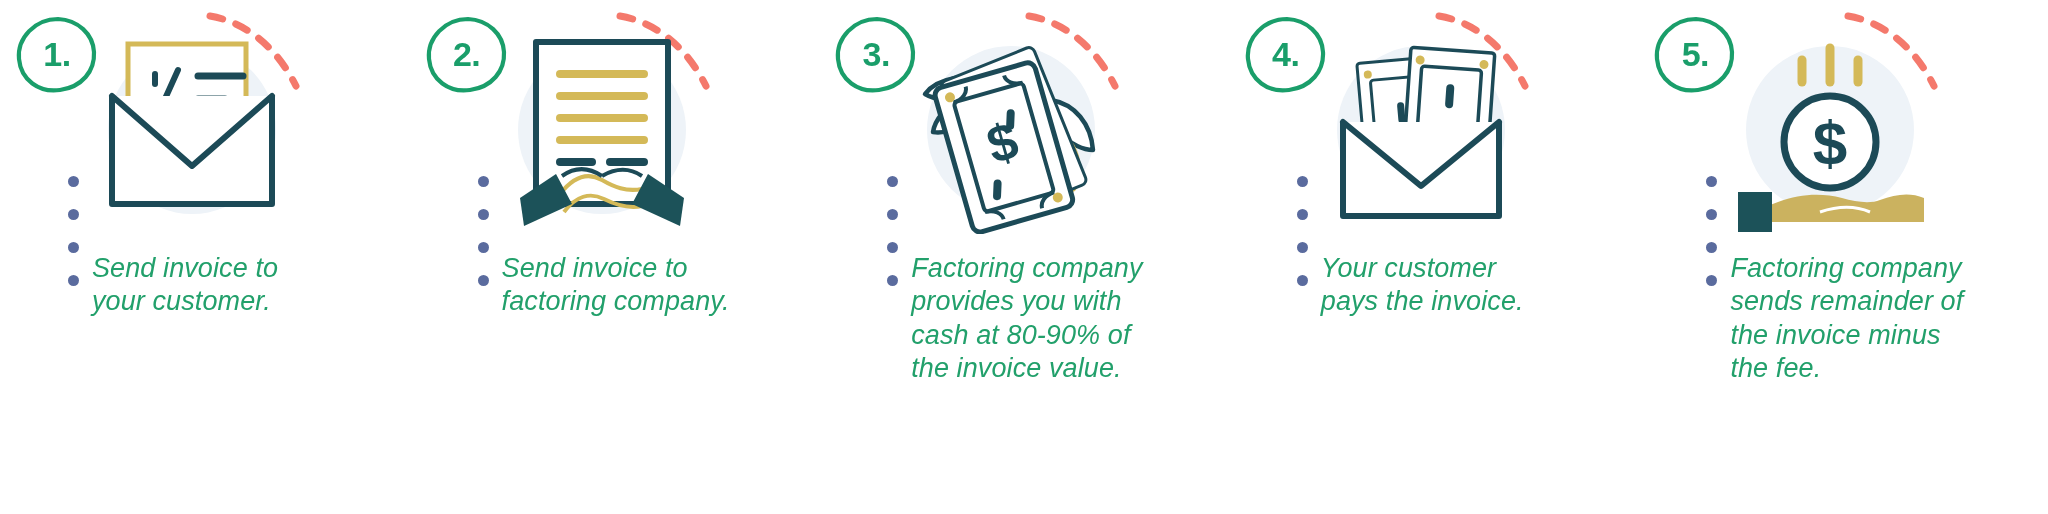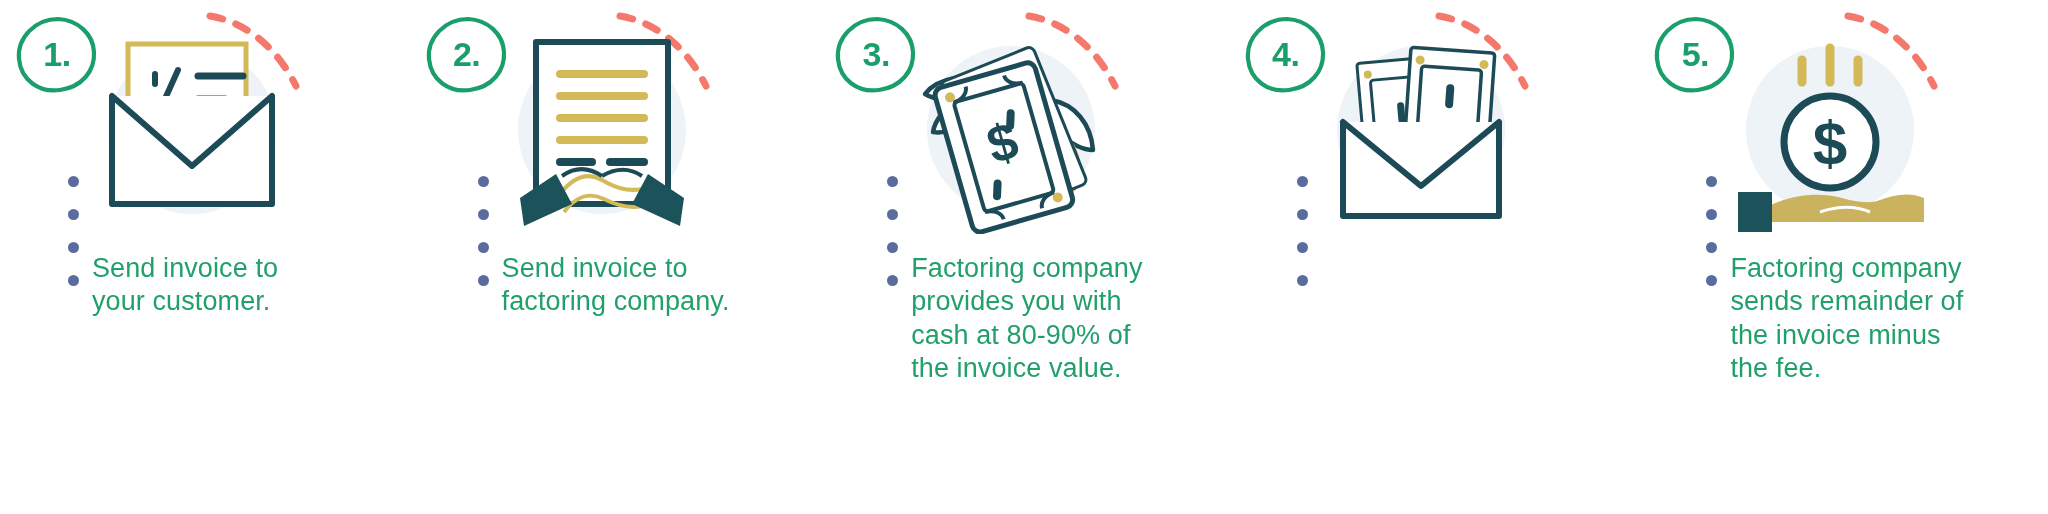--- a/index.html
+++ b/index.html
@@ -32,20 +32,21 @@
   
   .art{position:absolute;left:92px;top:26px;width:200px;height:208px;}
   .art svg{display:block;}
 
   
   .caption{
     position:absolute;left:92px;top:252px;width:250px;
     color:#22a06b;font-size:27px;line-height:1.24;
     letter-spacing:0.1px;
     white-space:pre-line;
+    font-style:italic;
   }
 </style>
 </head>
 <body>
 
 <div class="board">
 
   <div class="step">
 
     <div class="badge">
@@ -227,20 +228,22 @@
           <circle cx="160" cy="36" r="4.5" fill="#d4b958"></circle>
           <line x1="128" y1="62" x2="128" y2="78" stroke="#1c4a57" stroke-width="8" stroke-linecap="round"></line>
           <text x="128" y="124" font-family="'Liberation Sans',sans-serif" font-size="34" font-weight="bold" fill="#1c4a57" text-anchor="middle">$</text>
         </g>
 
         <path d="M22 96 L22 190 L178 190 L178 96" fill="#ffffff" stroke="#1c4a57" stroke-width="6" stroke-linejoin="round"></path>
         <path d="M22 96 L100 160 L178 96" fill="#ffffff" stroke="#1c4a57" stroke-width="6" stroke-linejoin="round" stroke-linecap="round"></path>
       </svg>
     </div>
 
+    <div class="caption">Your customer
+pays the invoice.</div>
   </div>
 
   <div class="step">
 
     <div class="badge">
       <svg width="86" height="82" viewBox="0 0 86 82">
         <path d="M44 5 C64 6 79 20 80 38 C81 57 68 73 46 76 C25 79 7 66 5 45 C3 24 21 5 44 5 Z" fill="none" stroke="#1a9e6a" stroke-width="4.2" stroke-linecap="round"></path>
       </svg>
       <div class="badge-num">5.</div>
     </div>

